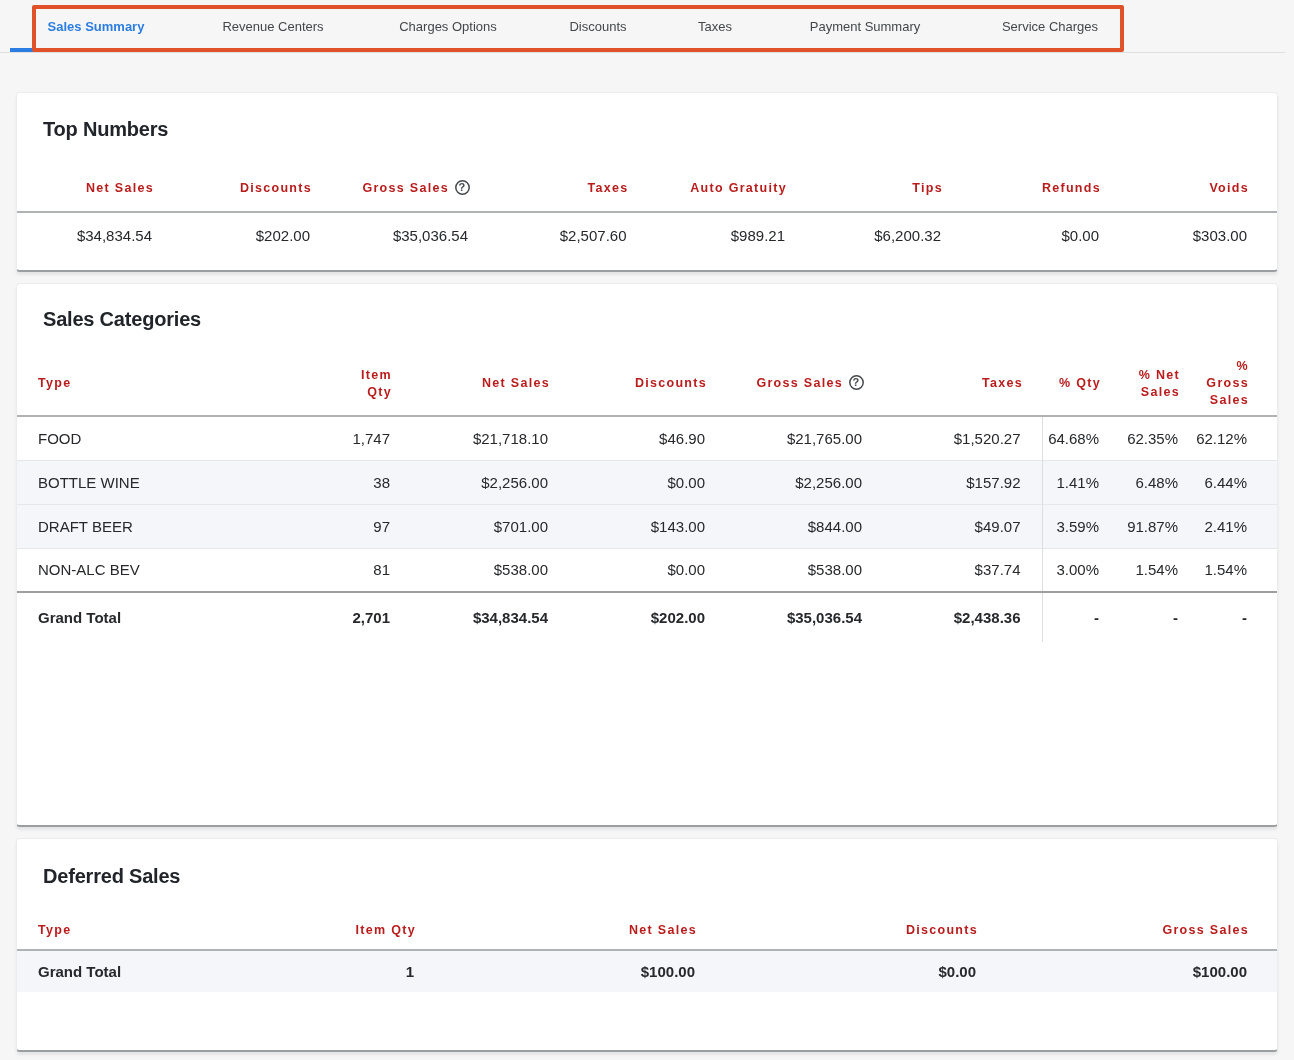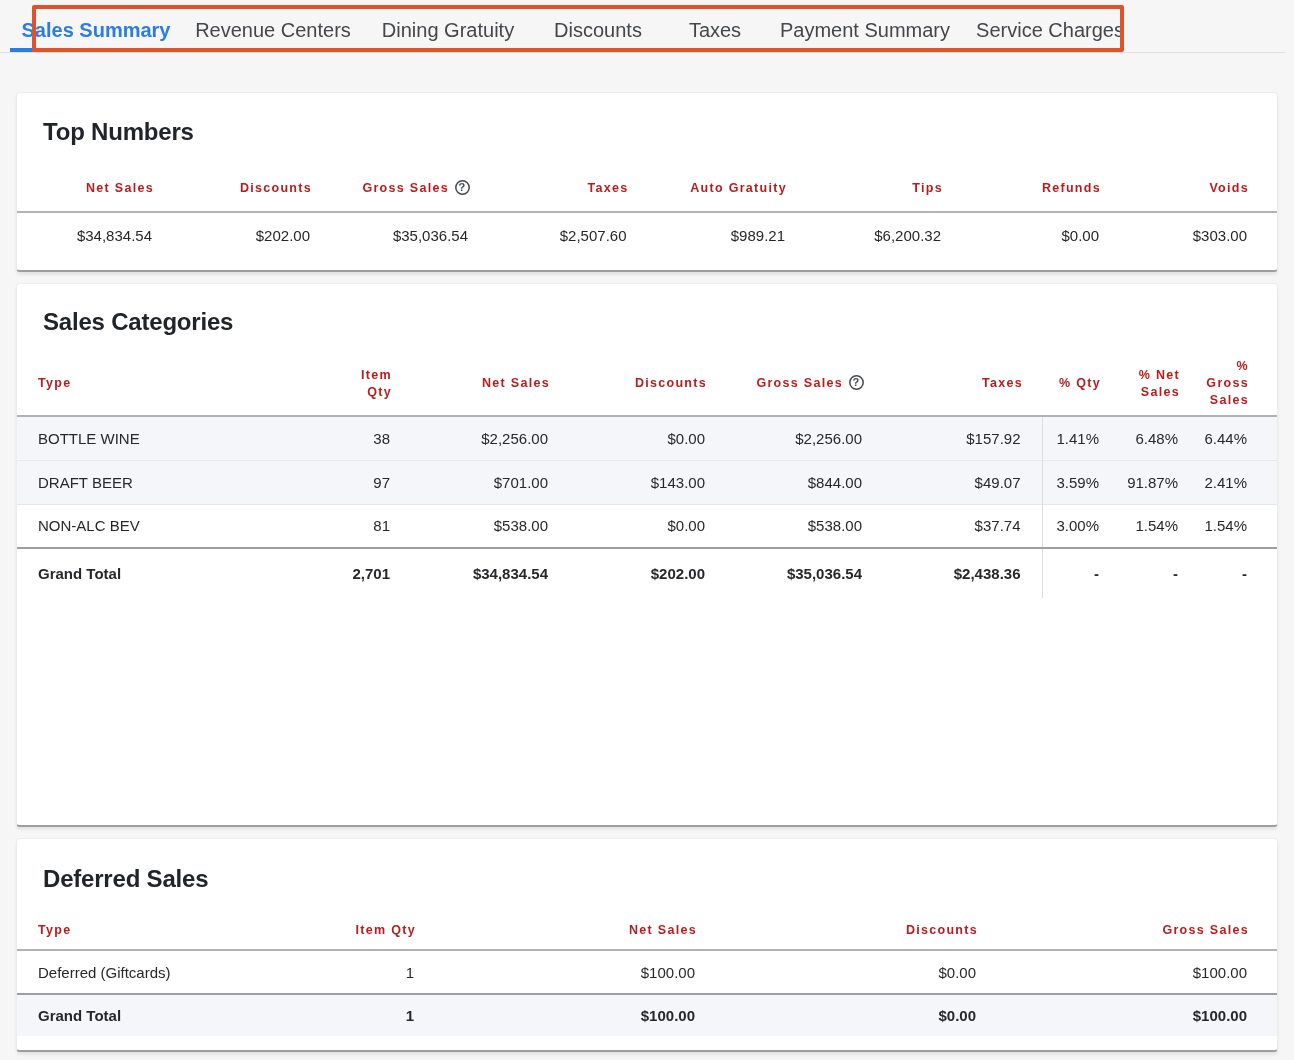--- a/index.html
+++ b/index.html
@@ -1,29 +1,29 @@
 <!DOCTYPE html>
 <html><head>
 <meta charset="utf-8">
 <style>
 * { margin:0; padding:0; box-sizing:border-box; }
 html,body { width:1294px; height:1060px; background:#f6f6f7; font-family:"Liberation Sans", sans-serif; overflow:hidden; }
 #page { position:relative; width:1294px; height:1060px; }
 
 
 #tabbar { position:absolute; left:0; top:0; width:1285px; height:53px; border-bottom:1px solid #dee1e4; }
-.tab { position:absolute; top:19px; font-size:20px; color:#44474a; white-space:nowrap; transform:translateX(-50%); }
+.tab { position:absolute; top:19px; font-size:13px; color:#44474a; white-space:nowrap; transform:translateX(-50%); }
 .tab.active { color:#2b7de1; font-weight:bold; }
 #underline { position:absolute; left:10px; top:48px; width:174px; height:4px; background:#2b7de1; }
 #annot { position:absolute; left:32px; top:5px; width:1092px; height:47px; border:4px solid #e0532a; border-radius:2px; z-index:5; }
 
 
 .card { position:absolute; left:16px; width:1262px; background:#ffffff; border:1px solid #ebecee;
         border-bottom:2px solid #9b9ea1; border-radius:4px; box-shadow:0 3px 3px rgba(0,0,0,0.07); }
-.card h2 { position:absolute; left:26px; font-size:24px; font-weight:bold; color:#212429; letter-spacing:-0.2px; white-space:nowrap; }
+.card h2 { position:absolute; left:26px; font-size:20px; font-weight:bold; color:#212429; letter-spacing:-0.2px; white-space:nowrap; }
 table { position:absolute; left:0; width:1260px; border-collapse:collapse; table-layout:fixed; }
 th { position:relative; font-size:12.5px; font-weight:bold; color:#b91c1c; letter-spacing:1.3px; line-height:17px; text-align:right; vertical-align:middle; padding:0; }
 td { font-size:15px; color:#26282b; text-align:right; vertical-align:middle; padding:0; }
 th:first-child, td:first-child { text-align:left; padding-left:21px; }
 th:not(:first-child), #card1 th:first-child { left:2px; }
 th:last-child, td:last-child { padding-right:30px; }
 thead tr { border-bottom:2px solid #b0b3b6; }
 .qicon { display:inline-block; vertical-align:-3px; margin-left:6px; }
 
 #card1 th:first-child, #card1 td:first-child { text-align:right; padding-left:0; }
@@ -55,21 +55,21 @@
 #card3 tbody tr { height:44px; }
 #card3 tr.total { height:42px; border-top:2px solid #9da0a3; background:#f4f6fa; }
 #card3 tr.total td { font-weight:bold; }
 </style>
 </head>
 <body>
 <div id="page">
   <div id="tabbar">
     <span class="tab active" style="left:96px;">Sales Summary</span>
     <span class="tab" style="left:273px;">Revenue Centers</span>
-    <span class="tab" style="left:448px;">Dining Gratuity</span>
+    <span class="tab" style="left:448px;">Charges Options</span>
     <span class="tab" style="left:598px;">Discounts</span>
     <span class="tab" style="left:715px;">Taxes</span>
     <span class="tab" style="left:865px;">Payment Summary</span>
     <span class="tab" style="left:1050px;">Service Charges</span>
     <div id="underline"></div>
   </div>
   <div id="annot"></div>
 
   <div class="card" id="card1">
     <h2>Top Numbers</h2>
@@ -138,20 +138,31 @@
                 <circle cx="7.5" cy="7.5" r="6.7" fill="none" stroke="#45494d" stroke-width="1.5"></circle>
                 <text x="7.5" y="11.4" text-anchor="middle" font-size="11" font-weight="bold" fill="#45494d">?</text>
               </svg></th>
           <th>Taxes</th>
           <th>% Qty</th>
           <th>% Net<br>Sales</th>
           <th>%<br>Gross<br>Sales</th>
         </tr>
       </thead>
       <tbody>
+        <tr>
+            <td>FOOD</td>
+            <td>1,747</td>
+            <td>$21,718.10</td>
+            <td>$46.90</td>
+            <td>$21,765.00</td>
+            <td>$1,520.27</td>
+            <td class="div">64.68%</td>
+            <td>62.35%</td>
+            <td>62.12%</td>
+          </tr>
         <tr class="stripe">
             <td>BOTTLE WINE</td>
             <td>38</td>
             <td>$2,256.00</td>
             <td>$0.00</td>
             <td>$2,256.00</td>
             <td>$157.92</td>
             <td class="div">1.41%</td>
             <td>6.48%</td>
             <td>6.44%</td>
@@ -206,27 +217,20 @@
       <thead>
         <tr>
           <th>Type</th>
             <th>Item Qty</th>
             <th>Net Sales</th>
             <th>Discounts</th>
             <th>Gross Sales</th>
         </tr>
       </thead>
       <tbody>
-        <tr>
-            <td>Deferred (Giftcards)</td>
-            <td>1</td>
-            <td>$100.00</td>
-            <td>$0.00</td>
-            <td>$100.00</td>
-          </tr>
         <tr class="total">
             <td>Grand Total</td>
             <td>1</td>
             <td>$100.00</td>
             <td>$0.00</td>
             <td>$100.00</td>
           </tr>
       </tbody>
     </table>
   </div>

